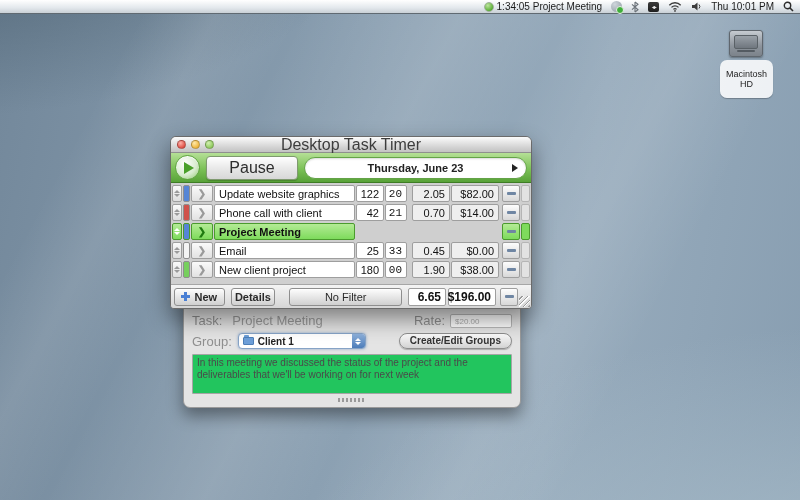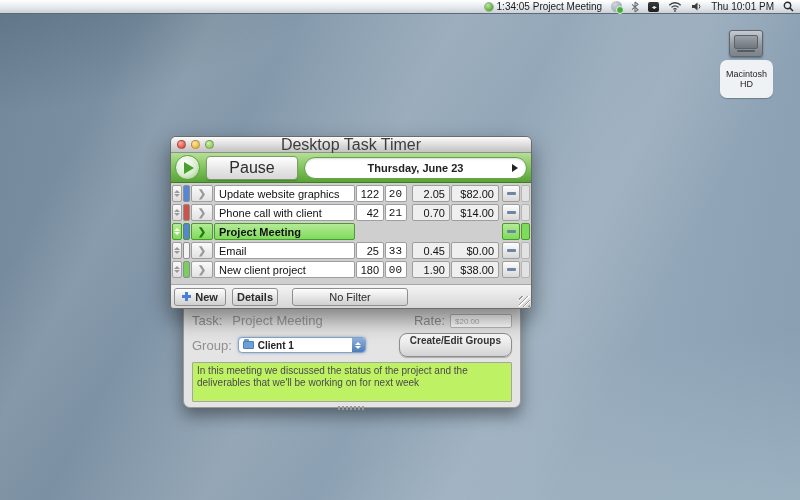--- a/index.html
+++ b/index.html
@@ -70,24 +70,24 @@
     border-radius:1px; position:relative; border:1px solid #4d7fb8; }
   .folder::before { content:""; position:absolute; left:0; top:-3px; width:5px; height:2px;
     background:#6d9fd9; border-radius:1px 1px 0 0; }
   .combo-text { font-size:10px; font-weight:bold; color:#222; }
   .combo-cap { margin-left:auto; width:13px; height:100%;
     background:linear-gradient(#8fb2dd,#4c7cb9); display:flex; flex-direction:column;
     align-items:center; justify-content:center; gap:1px; }
   .combo-cap i { width:0; height:0; border-left:3px solid transparent; border-right:3px solid transparent; }
   .combo-cap .cu { border-bottom:3px solid #fff; }
   .combo-cap .cd { border-top:3px solid #fff; }
-  .groups-btn { margin-left:auto; height:24px; padding:0 10px; font-size:10px; font-weight:bold;
+  .groups-btn { margin-left:auto; height:16px; padding:0 10px; font-size:10px; font-weight:bold;
     color:#333; background:linear-gradient(#fdfdfd,#d2d2d2); border:1px solid #8e8e8e;
     border-radius:8px; box-shadow:0 1px 1px rgba(0,0,0,.25); line-height:14px; }
-  .notes { margin-top:0; width:100%; height:40px; background:#bef264; border:1px solid #a5a5a5;
+  .notes { margin-top:0; width:100%; height:40px; background:#22c55e; border:1px solid #a5a5a5;
     font-size:10px; color:#4a4a4a; padding:2px 4px; line-height:12px; border-radius:1px; }
   .drag-handle { width:28px; height:4px; margin:4px auto 0;
     background:repeating-linear-gradient(90deg,#9a9a9a 0 2px, transparent 2px 4px); }
 
   
   .window { position:absolute; left:170px; top:136px; width:362px; height:173px;
     border:1px solid #6b6b6b; border-radius:6px 6px 4px 4px;
     box-shadow:0 10px 22px rgba(0,0,0,.45); z-index:10; background:#d2d2d2;
     display:flex; flex-direction:column; overflow:hidden; }
   .titlebar { height:16px; flex:0 0 16px;
@@ -367,15 +367,22 @@
   </div>
 </div>
 
   <div class="footer">
     <span class="fbtn new-btn">
       <span class="plus"></span>
       <span>New</span>
     </span>
     <span class="fbtn details-btn">Details</span>
     <span class="fbtn filter-btn">No Filter</span>
+    <span class="totals">
+      <span class="tfield t-hours">6.65</span>
+      <span class="tfield t-amount">$196.00</span>
+      <span class="fminus">
+          <i class="dash"></i>
+        </span>
+    </span>
     <span class="grip"></span>
   </div>
 </div>
 
 </body></html>

